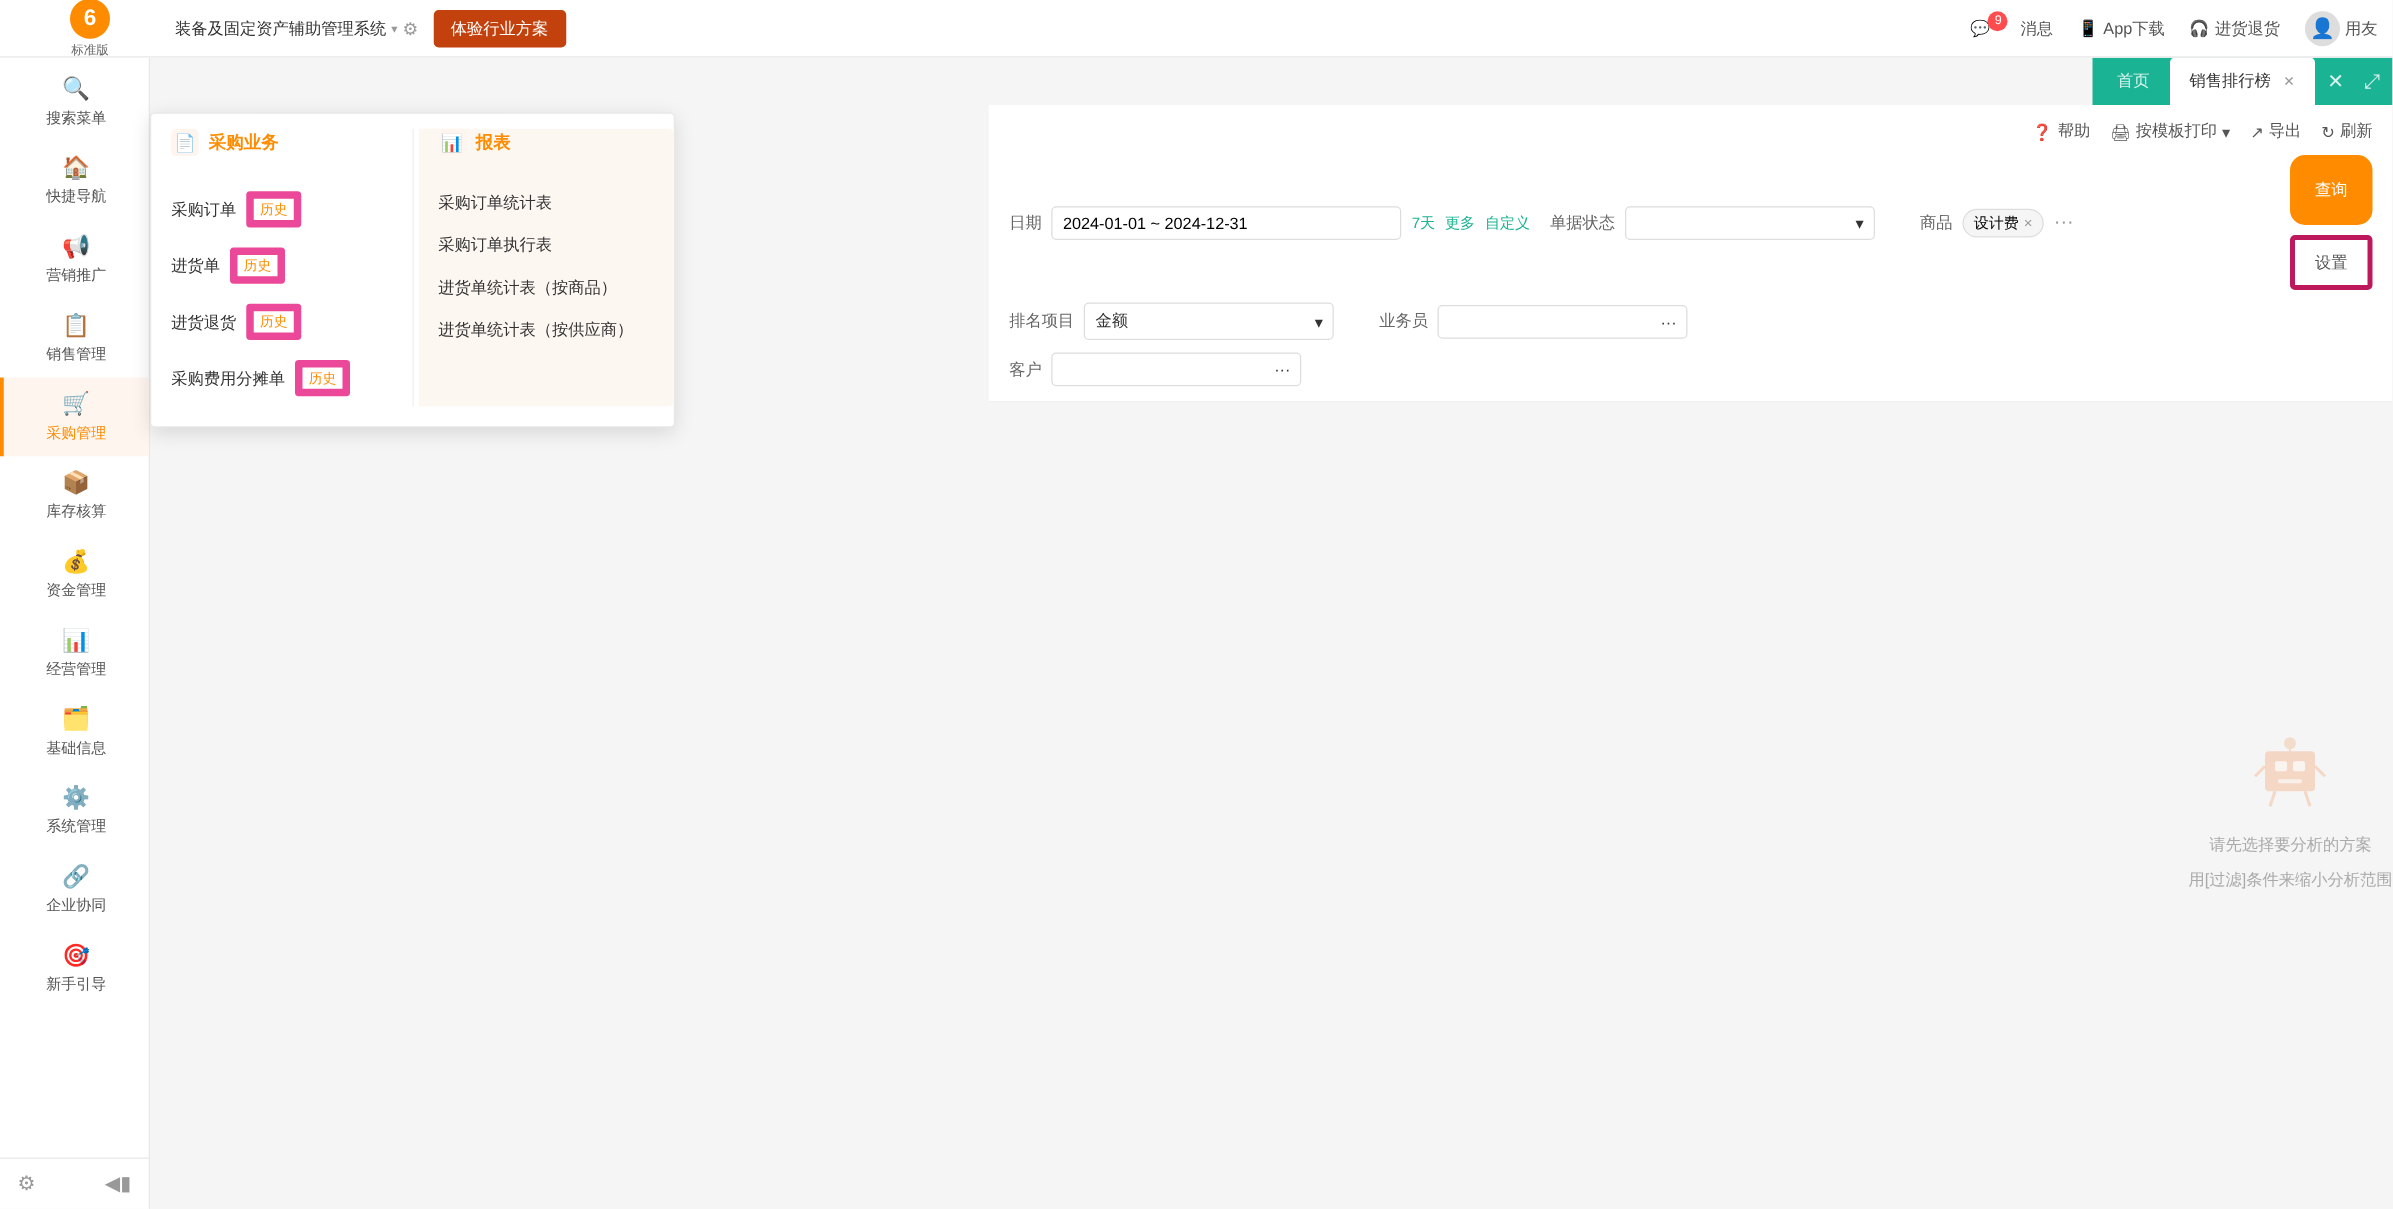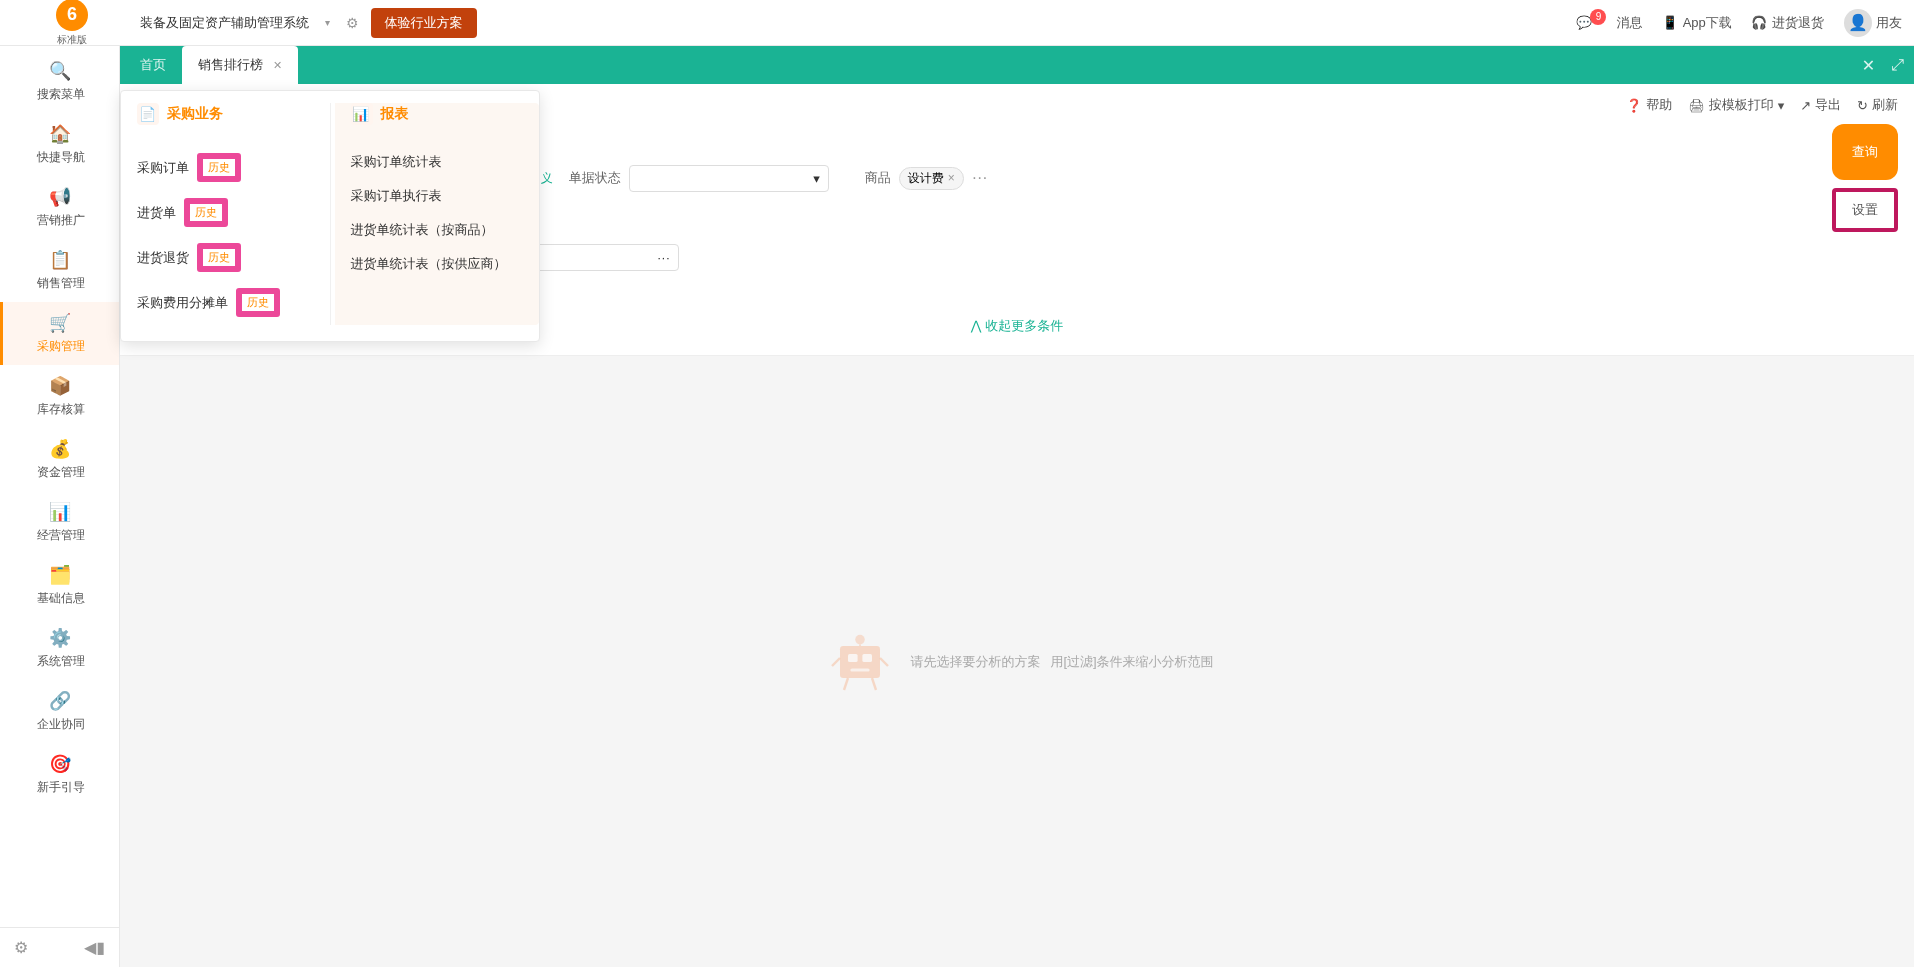--- a/index.html
+++ b/index.html
@@ -33,21 +33,21 @@
       align-items: center;
       justify-content: center;
       color: white;
       font-size: 18px;
       font-weight: bold;
     }
     .logo-text { font-size: 10px; color: #666; margin-top: 2px; }
     .header-system {
       display: flex;
       align-items: center;
-      gap: 16px;
+      gap: 4px;
       margin-left: 8px;
       font-size: 13px;
       color: #333;
     }
     .header-system .sys-name { font-size: 13px; color: #333; }
     .header-system .dropdown-arrow { color: #999; font-size: 10px; }
     .header-system .gear-icon { color: #999; font-size: 14px; cursor: pointer; }
     .header-cta {
       background: #c2410c;
       color: white;
@@ -124,20 +124,21 @@
     
     .main-content {
       position: fixed;
       top: 46px;
       left: 120px;
       right: 0;
       bottom: 0;
       display: flex;
       flex-direction: column;
       overflow: hidden;
+      align-items: flex-end;
     }
 
     
     .tab-bar {
       background: #1ab394;
       display: flex;
       align-items: center;
       height: 38px;
       padding: 0 4px;
       position: relative;
@@ -268,21 +269,21 @@
     .content-area {
       flex: 1;
       background: #f5f5f5;
       display: flex;
       align-items: center;
       justify-content: center;
       overflow: hidden;
     }
     .empty-state {
       display: flex;
-      flex-direction: row;
+      flex-direction: column;
       align-items: center;
       gap: 10px;
     }
     .empty-icon {
       width: 80px;
       height: 80px;
       opacity: 0.6;
     }
     .empty-text { color: #aaa; font-size: 13px; }
     .dropdown-menu {
@@ -536,24 +537,20 @@
         <div class="filter-group">
           <span class="filter-label">客户</span>
           <div class="filter-select" style="min-width:200px;">
             <span></span>
             <span>···</span>
           </div>
         </div>
       </div>
     </div>
 
-    <div class="collapse-btn">
-      <span>⋀</span>
-      <span>收起更多条件</span>
-    </div>
   </div>
 
   <div class="content-area">
     <div class="empty-state">
       <svg class="empty-icon" viewBox="0 0 100 80" xmlns="http://www.w3.org/2000/svg">
 
         <rect x="25" y="20" width="50" height="40" rx="4" fill="#f5a373" opacity="0.6"></rect>
         <rect x="35" y="30" width="12" height="10" rx="2" fill="#fff" opacity="0.8"></rect>
         <rect x="53" y="30" width="12" height="10" rx="2" fill="#fff" opacity="0.8"></rect>
         <rect x="38" y="48" width="24" height="4" rx="2" fill="#fff" opacity="0.7"></rect>

